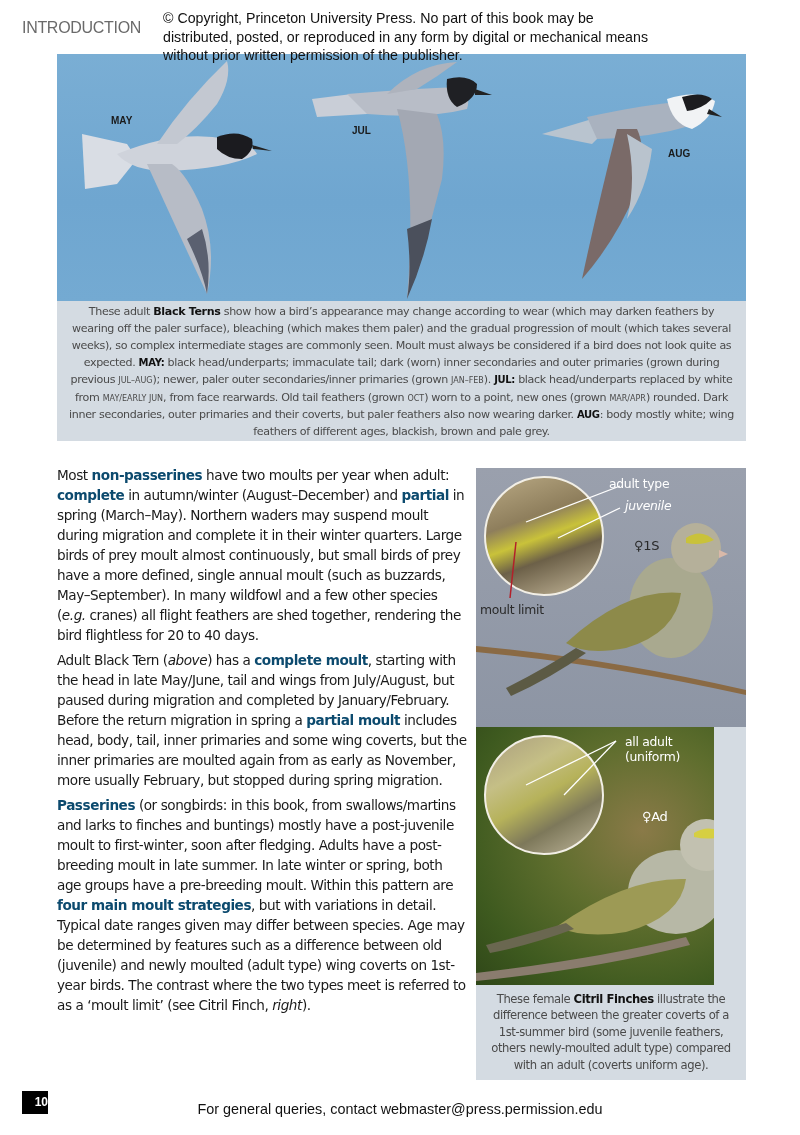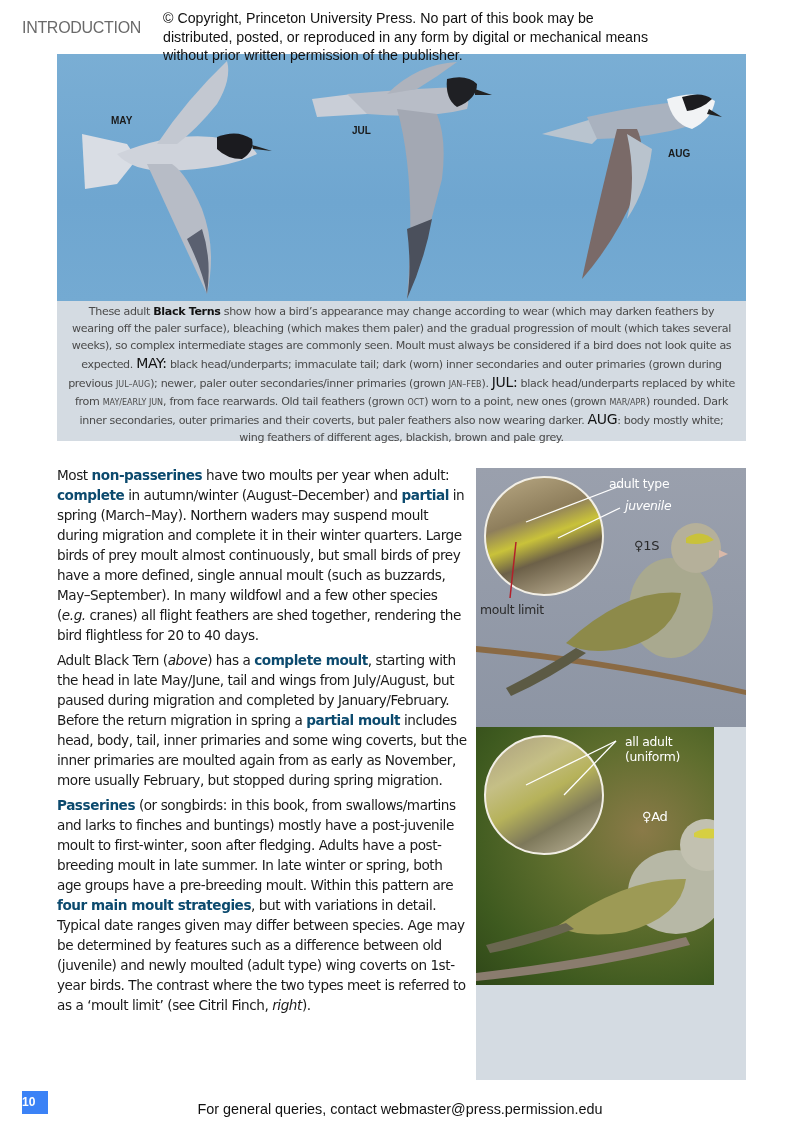--- a/index.html
+++ b/index.html
@@ -7,38 +7,38 @@
 
   .section-head { position: absolute; left: 22px; top: 19px; font-family: "Liberation Sans", sans-serif; font-size: 16px; color: #6a6a6a; letter-spacing: -0.3px; }
   .copyright { position: absolute; left: 163px; top: 9px; width: 500px; font-family: "Liberation Sans", sans-serif; font-size: 14.2px; line-height: 18.5px; color: #111; z-index: 3; }
 
   .terns-photo { position: absolute; left: 57px; top: 54px; width: 689px; height: 247px; background: linear-gradient(180deg, #7aaed4 0%, #6fa6d0 60%, #74aad2 100%); overflow: hidden; }
   .month-label { position: absolute; font-family: "Liberation Sans", sans-serif; font-weight: bold; font-size: 10px; color: #1a1a1a; }
 
   .terns-caption { position: absolute; left: 57px; top: 301px; width: 689px; height: 140px; background: #d4dbe2; box-sizing: border-box; padding: 3px 10px 0 10px; text-align: center; font-family: "DejaVu Sans", sans-serif; font-size: 11.1px; line-height: 16.9px; color: #4a4a4a; letter-spacing: -0.35px; }
   .terns-caption b { color: #111; }
   .sc { font-size: 8px; letter-spacing: 0; }
-  .scb { font-size: 14px; font-weight: normal; color: #111; }
+  .scb { font-size: 10px; font-weight: bold; color: #111; }
 
   .body-col { position: absolute; left: 57px; top: 465px; width: 412px; font-family: "DejaVu Sans", sans-serif; font-size: 13.6px; line-height: 20px; color: #1a1a1a; letter-spacing: -0.45px; }
   .body-col p { margin: 0 0 5px 0; }
   .body-col b { color: #0c4a6e; }
 
   .finch-panel { position: absolute; left: 476px; top: 468px; width: 270px; height: 612px; background: #d4dbe2; }
   .finch-top { position: absolute; left: 0; top: 0; width: 270px; height: 259px; background: linear-gradient(180deg, #9aa0ad 0%, #8d95a4 100%); overflow: hidden; }
   .finch-bottom { position: absolute; left: 0; top: 259px; width: 238px; height: 258px; background: radial-gradient(ellipse at 70% 40%, #8a7a48 0%, #5f6e2e 40%, #3e5a1f 75%, #2f4618 100%); overflow: hidden; }
   .finch-label { position: absolute; font-family: "DejaVu Sans", sans-serif; font-size: 12.4px; letter-spacing: -0.3px; }
   .finch-top .finch-label { color: #ffffff; }
   .finch-bottom .finch-label { color: #ffffff; }
   .finch-label.dark { color: #2a2a2a; }
   .inset-circle { position: absolute; border-radius: 50%; border: 2px solid #f2efe6; overflow: hidden; }
   .finch-caption { position: absolute; left: 0; top: 517px; width: 270px; height: 95px; box-sizing: border-box; padding: 6px 6px 0 6px; text-align: center; font-family: "DejaVu Sans", sans-serif; font-size: 11.6px; line-height: 16.4px; color: #4a4a4a; letter-spacing: -0.4px; }
   .finch-caption b { color: #111; }
 
-  .page-num { position: absolute; left: 22px; top: 1091px; width: 26px; height: 23px; background: #3b82f6; color: #ffffff; font-family: "Liberation Sans", sans-serif; font-weight: bold; font-size: 12px; line-height: 23px; text-align: left; }
+  .page-num { position: absolute; left: 22px; top: 1091px; width: 26px; height: 23px; background: #000000; color: #ffffff; font-family: "Liberation Sans", sans-serif; font-weight: bold; font-size: 12px; line-height: 23px; text-align: right; }
   .footer { position: absolute; left: 0; top: 1101px; width: 800px; text-align: center; font-family: "Liberation Sans", sans-serif; font-size: 14.4px; color: #111; }
 </style>
 </head>
 <body>
 
 <div class="section-head">INTRODUCTION</div>
 <div class="copyright">© Copyright, Princeton University Press. No part of this book may be distributed, posted, or reproduced in any form by digital or mechanical means without prior written permission of the publisher.</div>
 
 <div class="terns-photo">
 
@@ -121,16 +121,17 @@
       <ellipse cx="200" cy="165" rx="48" ry="42" fill="#b7b8a6"></ellipse>
       <circle cx="230" cy="118" r="26" fill="#c2c1b0"></circle>
       <path d="M218,106 Q234,96 250,108 Q236,114 218,110 Z" fill="#d6cf42"></path>
       <path d="M254,118 L264,122 L254,126 Z" fill="#c8b6a5"></path>
       <path d="M80,200 Q150,150 210,152 Q205,190 150,205 Q110,212 80,200 Z" fill="#9d9a55"></path>
       <path d="M10,218 Q50,208 90,196 L98,202 Q55,218 14,226 Z" fill="#6a6750"></path>
       <path d="M0,246 Q120,232 210,210 L214,218 Q120,242 0,254 Z" fill="#8a7c6e"></path>
     </svg>
   </div>
 
+  <div class="finch-caption"><span>These female </span><b>Citril Finches</b><span> illustrate the difference between the greater coverts of a 1st-summer bird (some juvenile feathers, others newly-moulted adult type) compared with an adult (coverts uniform age).</span></div>
 </div>
 
 <div class="page-num">10</div>
 <div class="footer">For general queries, contact webmaster@press.permission.edu</div>
 
 </body></html>

